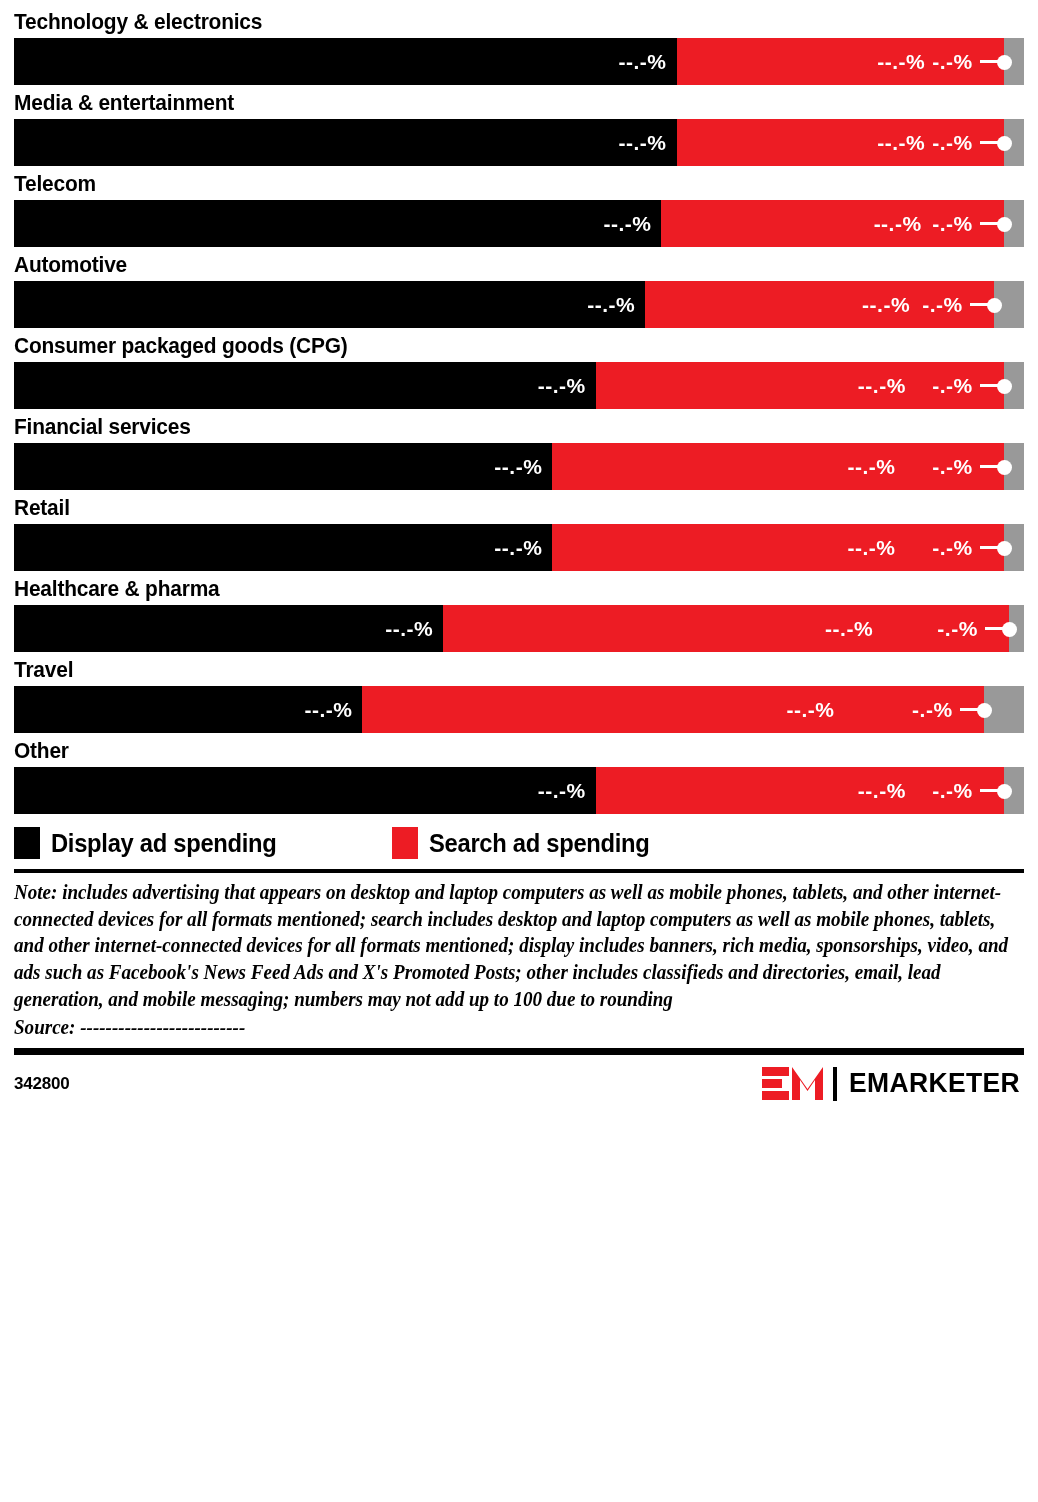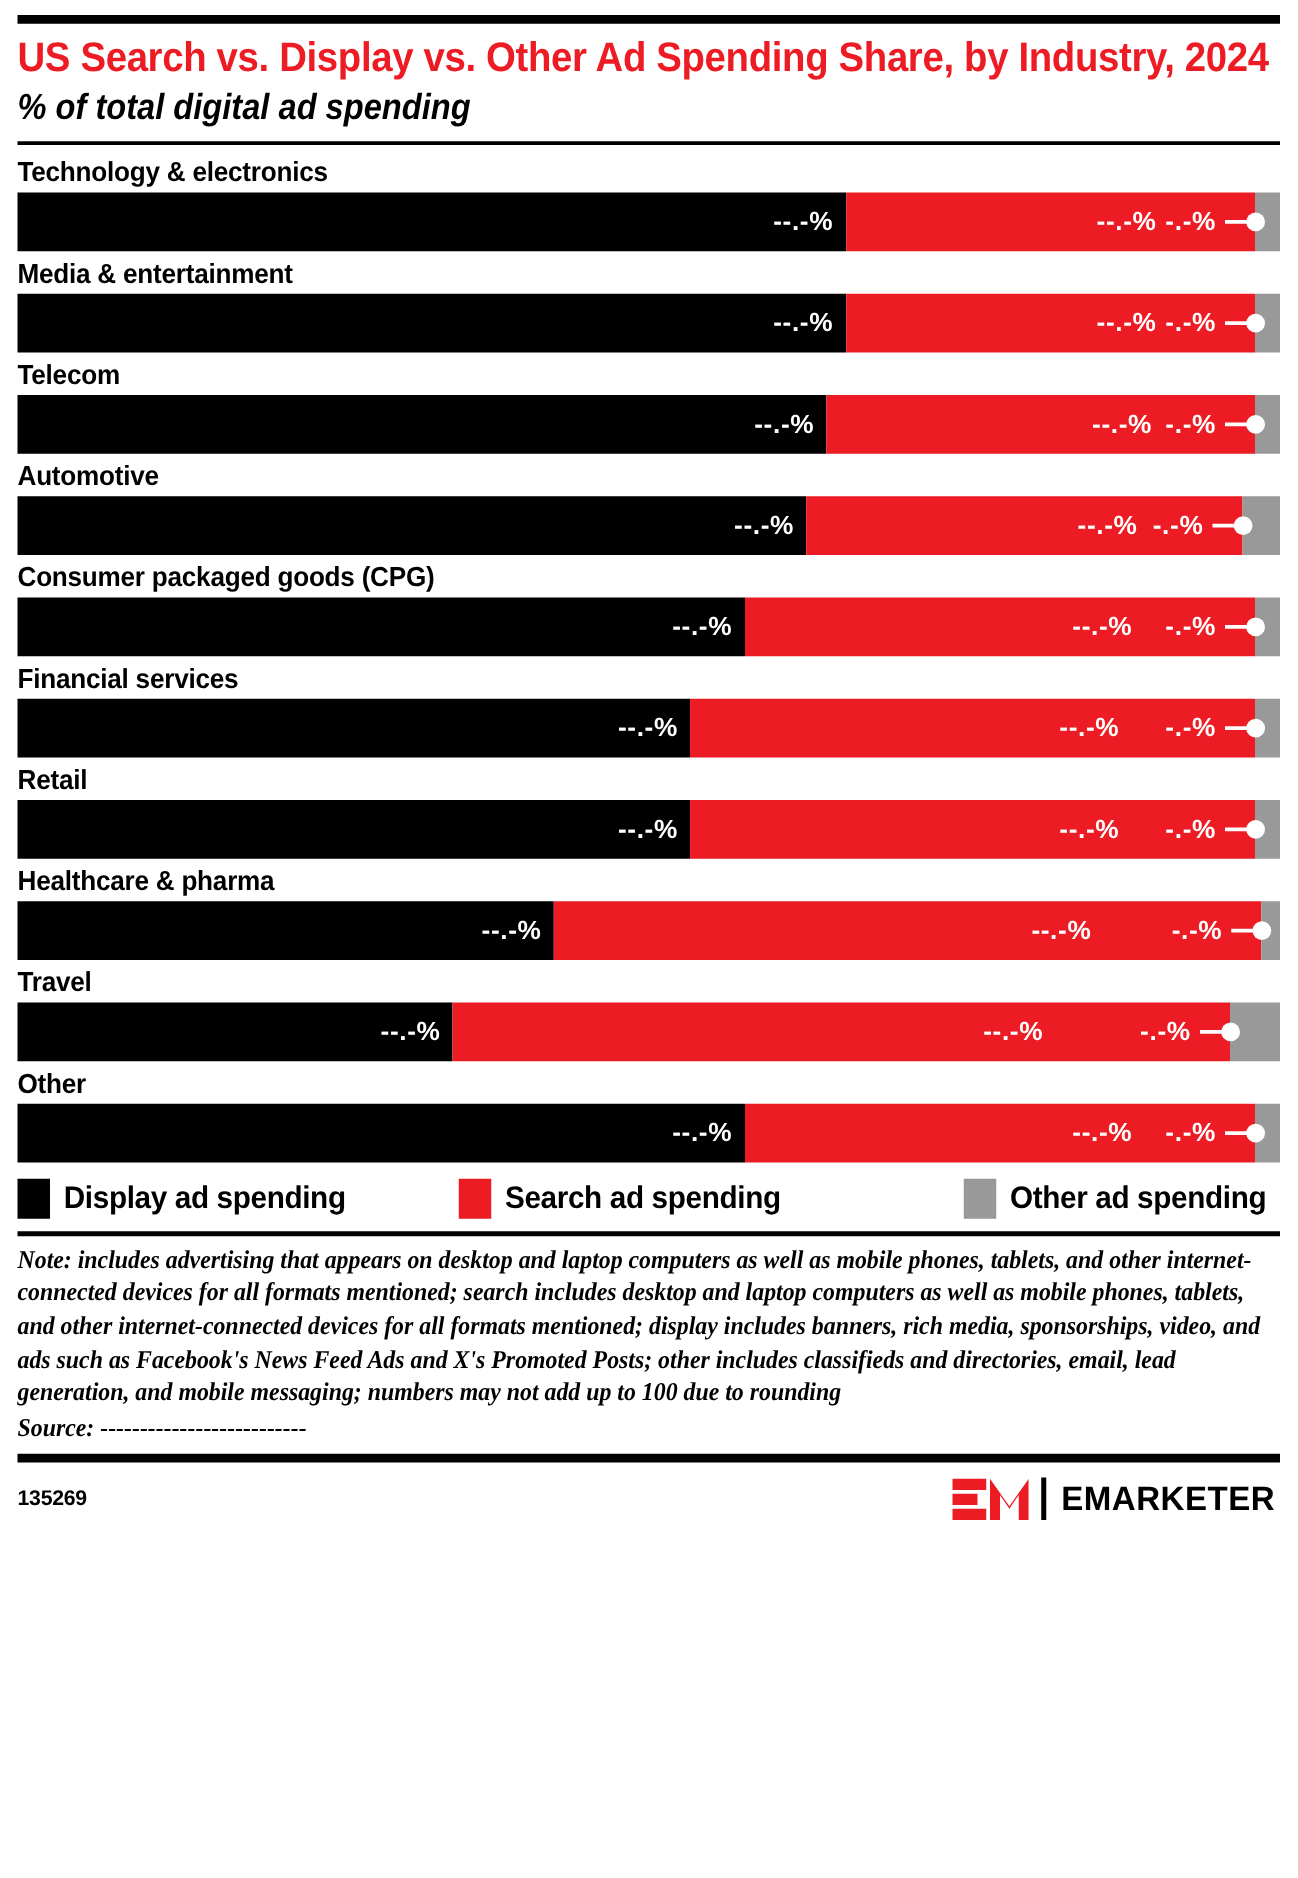--- a/index.html
+++ b/index.html
@@ -192,26 +192,20 @@
     font-size:27px; font-weight:bold; color:#000;
     letter-spacing:0.4px; line-height:1;
     transform:scaleX(0.98); transform-origin:left center;
   }
 </style>
 </head>
 <body>
 
 <div class="page">
 
-  <div class="header">
-    <div class="rule-thick"></div>
-    <div class="title">US Search vs. Display vs. Other Ad Spending Share, by Industry, 2024</div>
-    <div class="subtitle">% of total digital ad spending</div>
-    <div class="rule-thin"></div>
-  </div>
 
   <div class="chart" id="chart-rows">
       <div class="row">
         <div class="row-label">Technology &amp; electronics</div>
         <div class="bar">
           <div class="seg seg-display" style="width: 65.6%;">
             <span class="seg-label">--.-%</span>
           </div>
           <div class="seg seg-search" style="width: 32.4%;">
             <span class="seg-label" style="padding-right: 24%;">--.-%</span>
@@ -391,37 +385,33 @@
 
   <div class="legend" id="legend">
       <div class="legend-item i0">
         <span class="legend-swatch sw-black"></span>
         <span class="legend-text">Display ad spending</span>
       </div>
       <div class="legend-item i1">
         <span class="legend-swatch sw-red"></span>
         <span class="legend-text">Search ad spending</span>
       </div>
-      <div class="legend-item i2">
-        <span class="legend-swatch sw-grey"></span>
-        <span class="legend-text">Other ad spending</span>
-      </div>
     </div>
 
   <div class="rule-med"></div>
 
   <div class="notes">
     <div class="note">Note: includes advertising that appears on desktop and laptop computers as well as mobile phones, tablets, and other internet-connected devices for all formats mentioned; search includes desktop and laptop computers as well as mobile phones, tablets, and other internet-connected devices for all formats mentioned; display includes banners, rich media, sponsorships, video, and ads such as Facebook's News Feed Ads and X's Promoted Posts; other includes classifieds and directories, email, lead generation, and mobile messaging; numbers may not add up to 100 due to rounding</div>
     <div class="source">Source: --------------------------</div>
   </div>
 
   <div class="rule-thick" style="margin-top:7px;"></div>
 
   <div class="footer">
-    <div class="chart-id">135269</div>
+    <div class="chart-id">342800</div>
     <div class="brand">
       <div class="brand-mark">
         <div class="em-e">
           <span></span>
             <span class="mid"></span>
             <span></span>
         </div>
         <div class="em-m">
           <svg width="31" height="33" viewBox="0 0 31 33" aria-hidden="true">
             <polygon points="0,33 0,0 15.5,22 31,0 31,33 23,33 23,13 15.5,24 8,13 8,33" fill="#ED1C24"></polygon>

